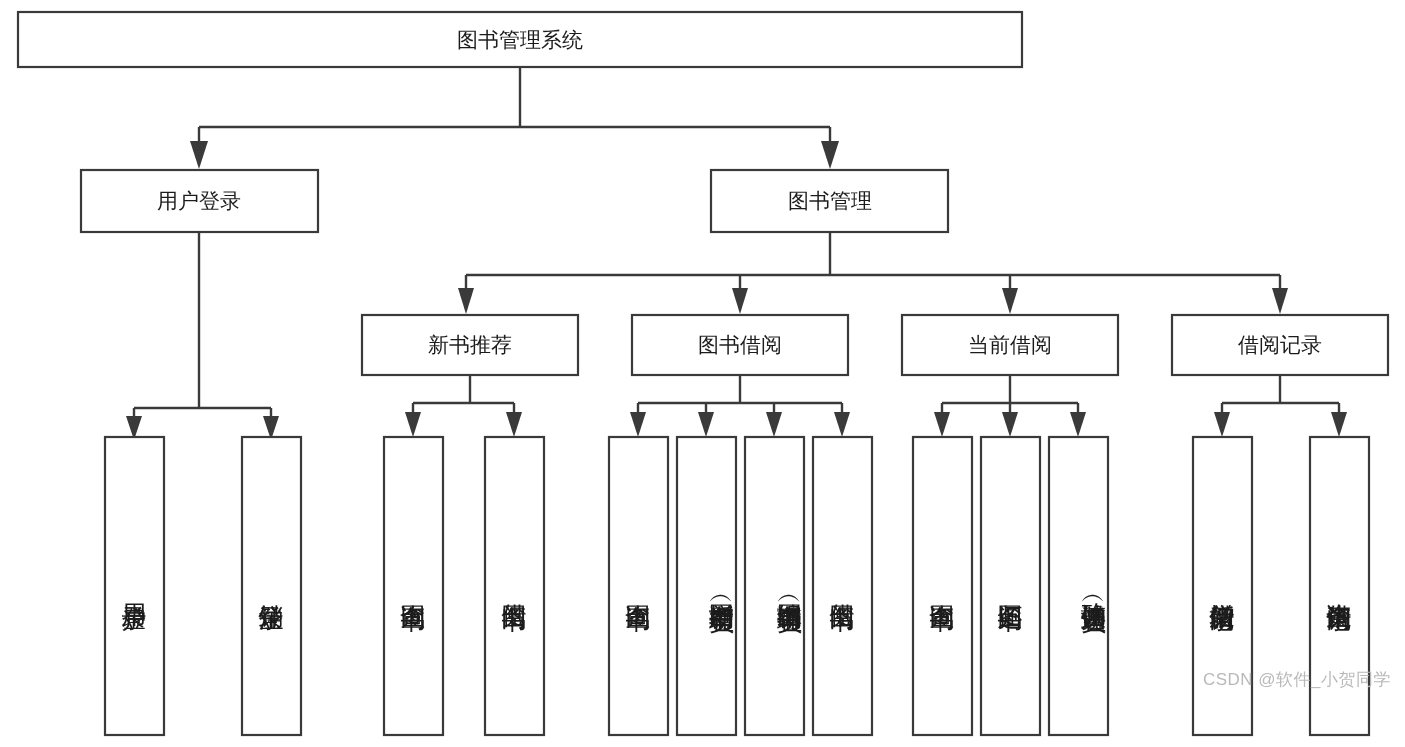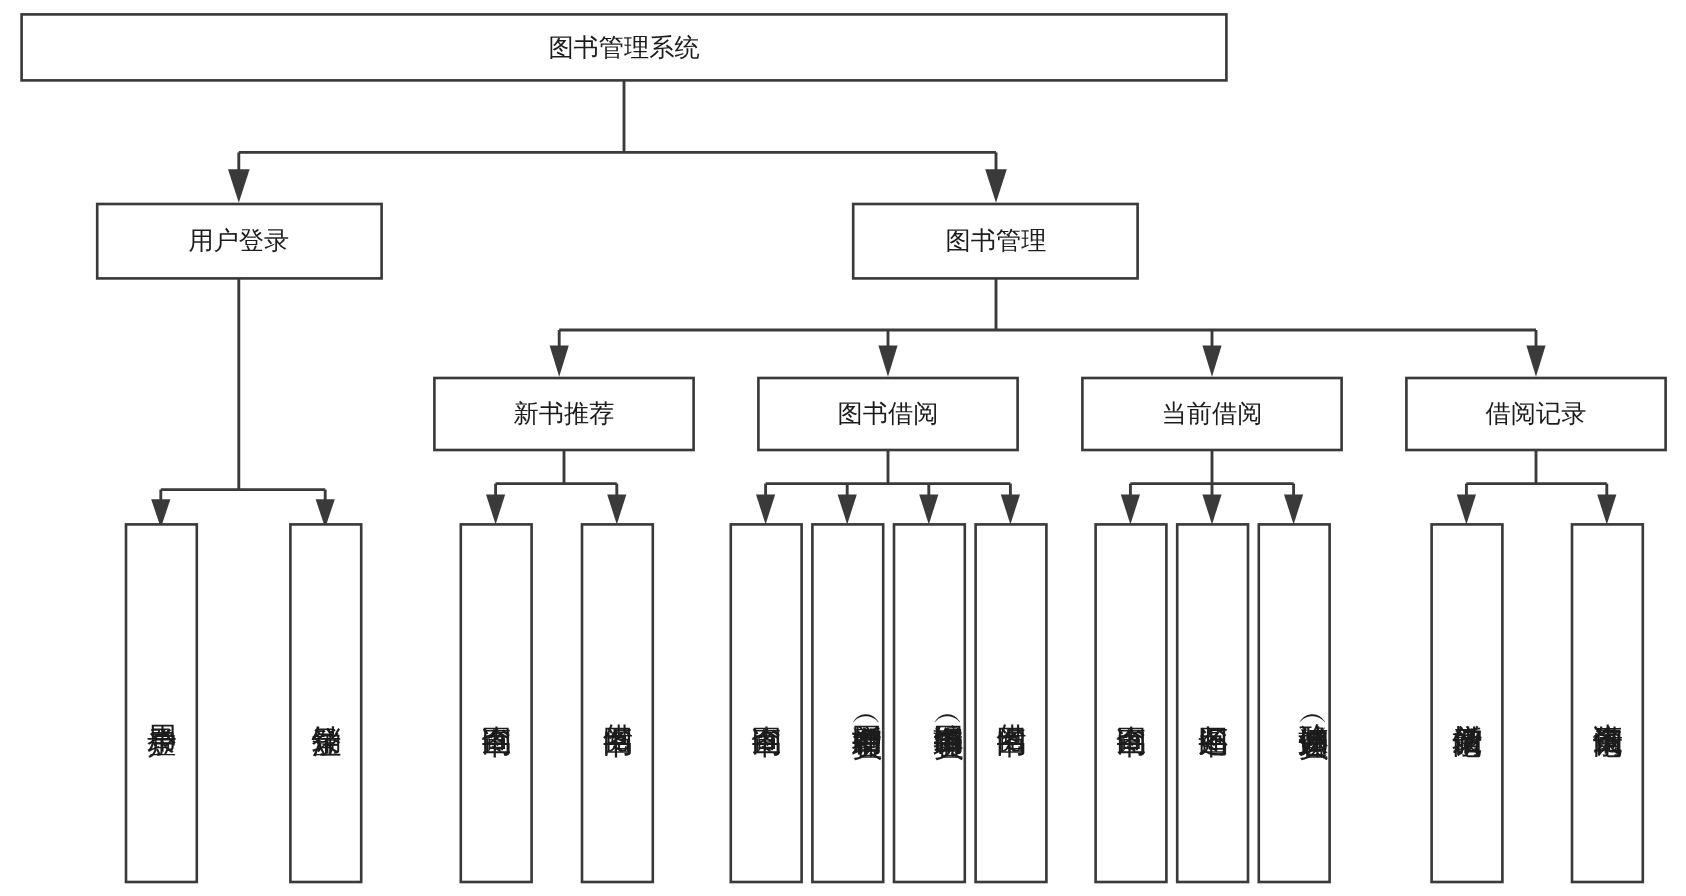--- a/index.html
+++ b/index.html
@@ -222,14 +222,15 @@
   <div class="vlabel" style="left:745px; top:443px; width:59px; height:288px;">编辑图书（管理员）</div>
   <div class="vlabel centered" style="left:813px; top:437px; width:59px; height:298px;">借阅图书</div>
 
   <div class="vlabel centered" style="left:913px; top:437px; width:59px; height:298px;">查询图书</div>
   <div class="vlabel centered" style="left:981px; top:437px; width:59px; height:298px;">归还图书</div>
   <div class="vlabel" style="left:1049px; top:443px; width:59px; height:288px;">确认归还（管理员）</div>
 
   <div class="vlabel centered" style="left:1193px; top:437px; width:59px; height:298px;">新增借阅记录</div>
   <div class="vlabel centered" style="left:1310px; top:437px; width:59px; height:298px;">查询借阅记录</div>
 
+  <div class="watermark">CSDN @软件_小贺同学</div>
 
 </div>
 
 </body></html>

